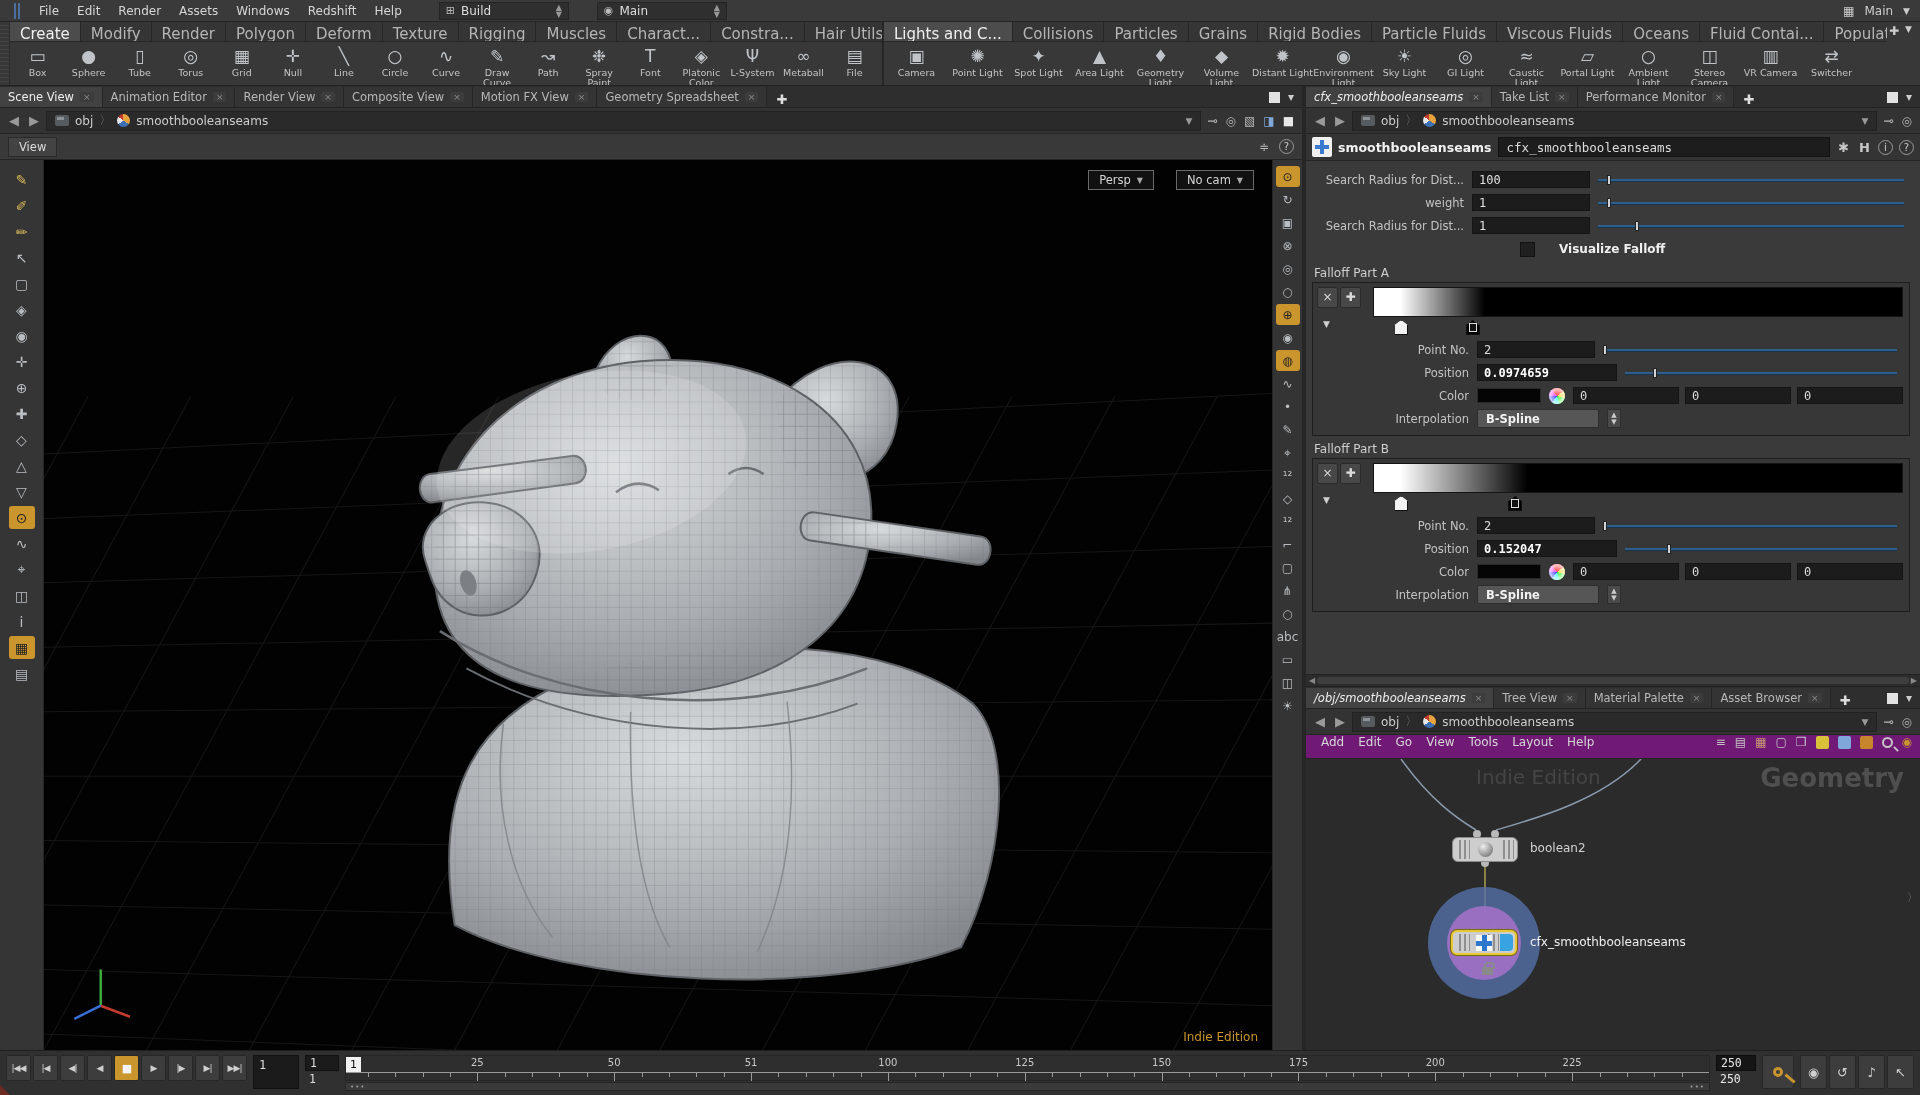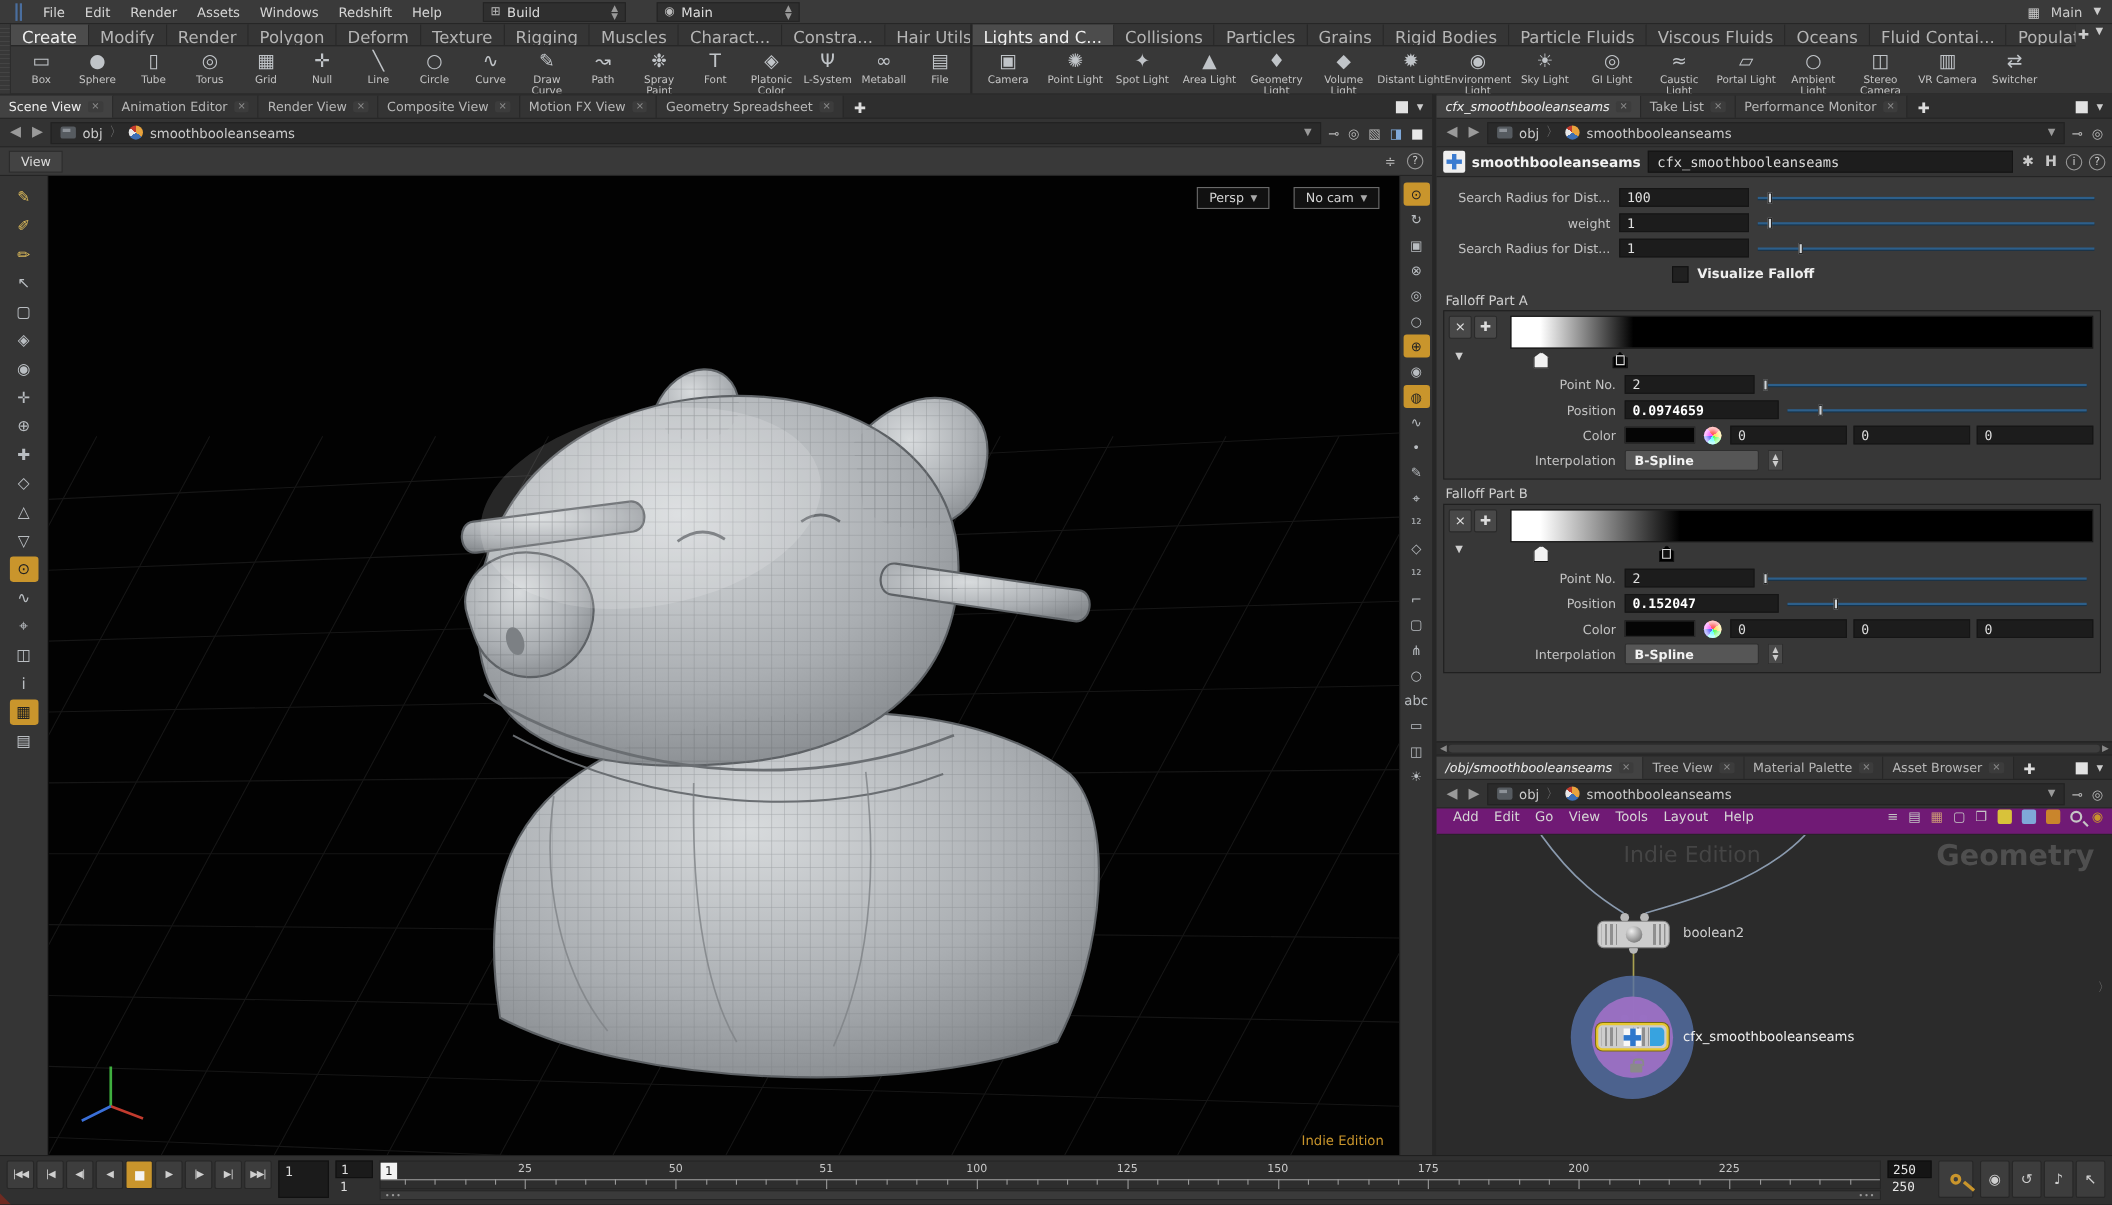--- a/index.html
+++ b/index.html
@@ -102,21 +102,21 @@
   #param-header .hic { color:#c8c8c8; font-size:13px; padding:0 2px;}
   #param-body { flex:1; padding:8px 10px 0 6px; overflow:hidden; }
   .prow { display:flex; align-items:center; height:21px; margin-bottom:2px; gap:8px; }
   .plabel { width:152px; text-align:right; color:#c3c3c3; font-size:11.5px; white-space:nowrap; overflow:hidden; }
   .pfield { width:118px; height:17px; background:#1c1c1c; border:1px solid #151515; color:#e0e0e0;
     display:flex; align-items:center; padding:0 6px; font-size:12px; }
   .pfield.wide { width:140px; font-weight:bold; color:#fff; }
   .pslider { flex:1; height:17px; position:relative; }
   .pslider::before { content:""; position:absolute; left:0; right:6px; top:8px; height:2px; background:#2d5f8a; box-shadow:0 1px 0 #16344c;}
   .pslider .handle { position:absolute; top:4px; width:4px; height:10px; background:#cfd4d8; border:1px solid #222; }
-  .pcheck { display:flex; align-items:center; gap:8px; height:22px; margin:0 0 4px 160px;padding-left:48px; }
+  .pcheck { display:flex; align-items:center; gap:24px; height:22px; margin:0 0 4px 160px;padding-left:48px; }
   .checkbox { width:15px; height:15px; background:#202020; border:1px solid #111; }
   .pcheck .clabel { font-weight:bold; color:#efefef; font-size:12px; }
   .fgroup-title { color:#cfcfcf; font-size:12px; margin:6px 0 2px 2px; }
   .fgroup { border:1px solid #1e1e1e; background:#373737; padding:4px 6px 4px 4px; margin-bottom:4px; }
   .ramp-wrap { display:grid; grid-template-columns:50px 1fr; grid-template-rows:30px 18px; gap:2px 6px; margin-bottom:2px;}
   .ramp-btns { display:flex; gap:2px; align-items:flex-start; }
   .rbtn { width:21px; height:21px; background:#484848; border:1px solid #2a2a2a; color:#ddd; text-align:center;
     line-height:19px; font-size:12px; border-radius:2px; }
   .ramp-bar { border:1px solid #141414; height:30px; }
   .ramp-track { position:relative; }

